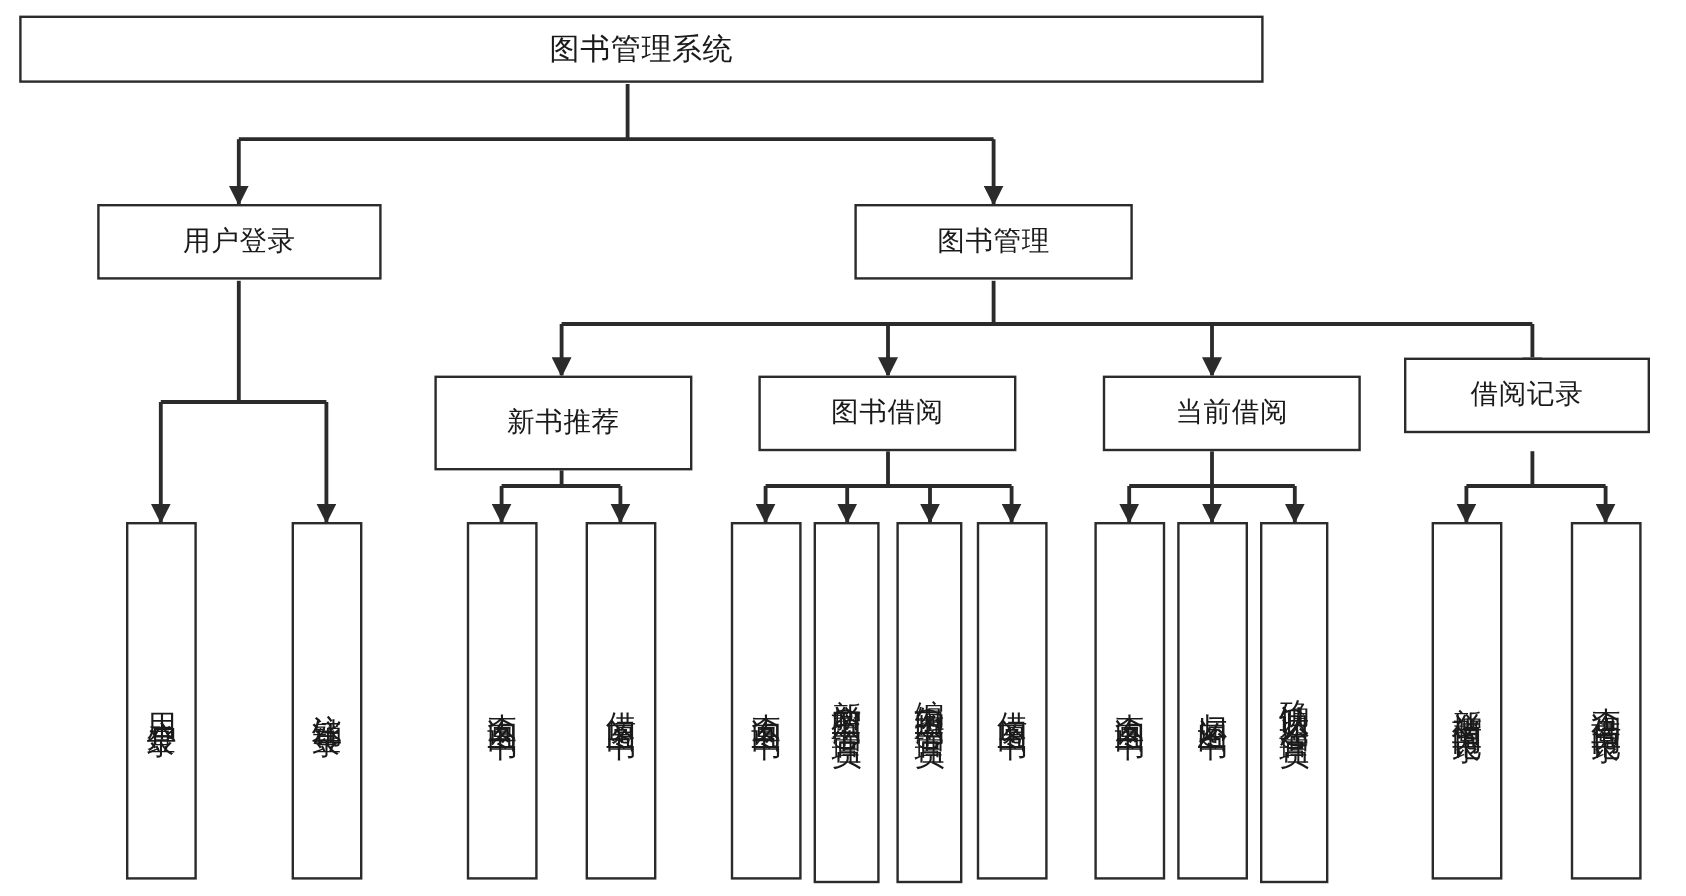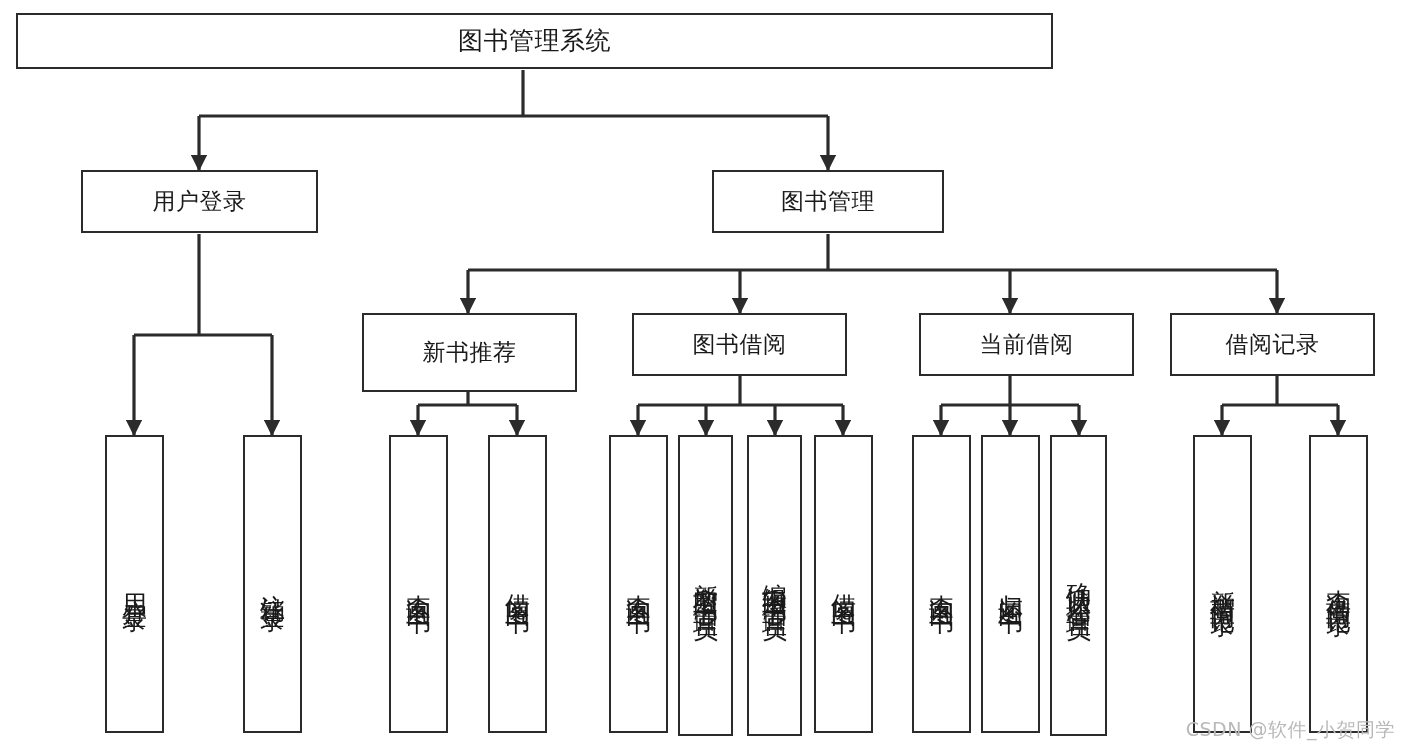--- a/index.html
+++ b/index.html
@@ -145,21 +145,21 @@
 
   <div class="node horiz" style="left:362px; top:313px; width:215px; height:79px;">
     <span class="label">新书推荐</span>
   </div>
   <div class="node horiz" style="left:632px; top:313px; width:215px; height:63px;">
     <span class="label">图书借阅</span>
   </div>
   <div class="node horiz" style="left:902px; top:313px; width:215px; height:63px;margin-left:17px;">
     <span class="label">当前借阅</span>
   </div>
-  <div class="node horiz" style="left:1170px; top:313px; width:205px; height:63px;">
+  <div class="node horiz" style="left:1170px; top:298px; width:205px; height:63px;">
     <span class="label">借阅记录</span>
   </div>
 
   <div class="node vert" style="left:105px; top:435px; width:59px; height:298px;">
     <span class="label">用户登录</span>
   </div>
   <div class="node vert" style="left:243px; top:435px; width:59px; height:298px;">
     <span class="label">注销登录</span>
   </div>
 
@@ -193,14 +193,13 @@
     <span class="label">确认归还（管理员）</span>
   </div>
 
   <div class="node vert" style="left:1193px; top:435px; width:59px; height:298px;">
     <span class="label">新增借阅记录</span>
   </div>
   <div class="node vert" style="left:1309px; top:435px; width:59px; height:298px;">
     <span class="label">查询借阅记录</span>
   </div>
 
-  <div id="watermark">CSDN @软件_小贺同学</div>
 </div>
 
 </body></html>

